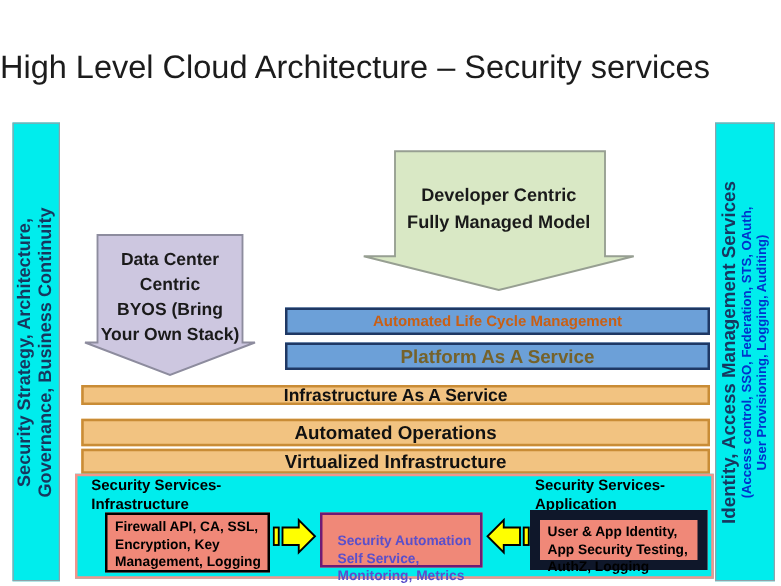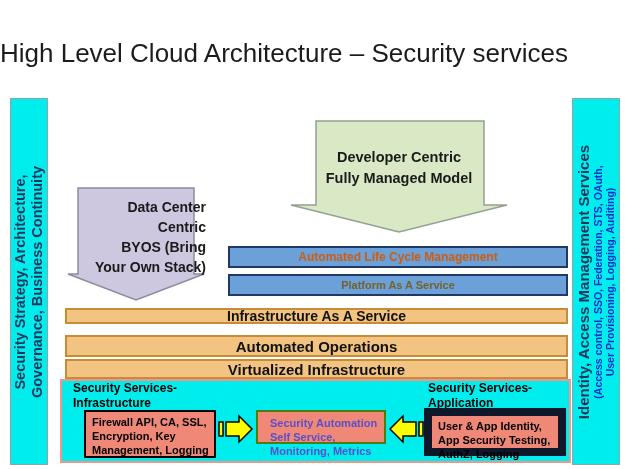--- a/index.html
+++ b/index.html
@@ -25,47 +25,47 @@
              color:var(--subtitle-blue,#0033CC);white-space:nowrap;}
 
   
   svg{display:block;}
   .green-shape{fill:var(--green-arrow,#D9E8C5);stroke:#979f92;stroke-width:1.5;}
   .purple-shape{fill:var(--purple-arrow,#CDC7E0);stroke:#8d8c9e;stroke-width:1.5;}
   #dev-arrow-svg{left:288px;top:119px;}
   #dev-arrow-text{left:288px;top:147px;width:222px;text-align:center;}
   #dev-arrow-text span{display:block;font-weight:bold;font-size:14.5px;line-height:21px;color:#1a1a1a;}
   #dc-arrow-svg{left:66px;top:186px;}
-  #dc-arrow-text{left:66px;top:197px;width:140px;text-align:right;}
+  #dc-arrow-text{left:66px;top:197px;width:140px;text-align:center;}
   #dc-arrow-text span{display:block;font-weight:bold;font-size:14px;line-height:20px;color:#1a1a1a;}
 
   
   .layer{display:flex;align-items:center;justify-content:center;box-sizing:border-box;
          font-weight:bold;white-space:nowrap;}
   .blue-layer{background:var(--bar-blue,#6CA0D8);border:2px solid var(--bar-blue-border,#1F3864);}
   .tan-layer{background:var(--tan,#F2C381);border:2px solid var(--tan-border,#C98C36);color:#111;}
   #alcm{left:228px;top:246px;width:340px;height:22px;font-size:12px;color:var(--alcm-text,#C95F14);}
-  #paas{left:228px;top:274px;width:340px;height:22px;font-size:11px;color:var(--paas-text,#75622A);}
+  #paas{left:228px;top:274px;width:340px;height:22px;font-size:15px;color:var(--paas-text,#75622A);}
   #iaas{left:65px;top:308px;width:503px;height:16px;font-size:14px;}
   #ops{left:65px;top:335px;width:503px;height:22px;font-size:15px;}
   #virt{left:65px;top:359px;width:503px;height:20px;font-size:15px;}
 
   
   #panel{left:60px;top:379px;width:511px;height:84px;background:var(--cyan,#00EDED);
          border:2px solid #f2958b;box-sizing:border-box;}
   .panel-label{font-weight:bold;font-size:12px;line-height:15px;color:#000;}
   .panel-label span{display:block;white-space:nowrap;}
   #infra-label{left:73px;top:381px;}
   #app-label{left:428px;top:381px;}
   .pinkbox{background:var(--salmon,#F08878);box-sizing:border-box;font-weight:bold;
            font-size:11px;line-height:14px;color:#000;}
   .pinkbox span{display:block;white-space:nowrap;}
   #infra-box{left:84px;top:410px;width:132px;height:48px;border:2px solid #000;padding:3px 0 0 6px;}
-  #auto-box{left:256px;top:410px;width:130px;height:34px;border:2px solid #4d7c0f;
-            padding:4px 0 0 12px;color:var(--automation-text,#5A4FCB);}
+  #auto-box{left:256px;top:410px;width:130px;height:44px;border:2px solid #701a75;
+            padding:14px 0 0 12px;color:var(--automation-text,#5A4FCB);}
   #app-box{left:424px;top:408px;width:142px;height:48px;border:8px solid #0f172a;padding:3px 0 0 6px;}
   .yellow-shape{fill:var(--yellow,#FFFF00);stroke:#000;stroke-width:1.5;}
   #arrow-right-svg{left:218px;top:414px;}
   #arrow-left-svg{left:388px;top:414px;}
 </style>
 </head>
 <body>
 
 <div id="stage">
 

